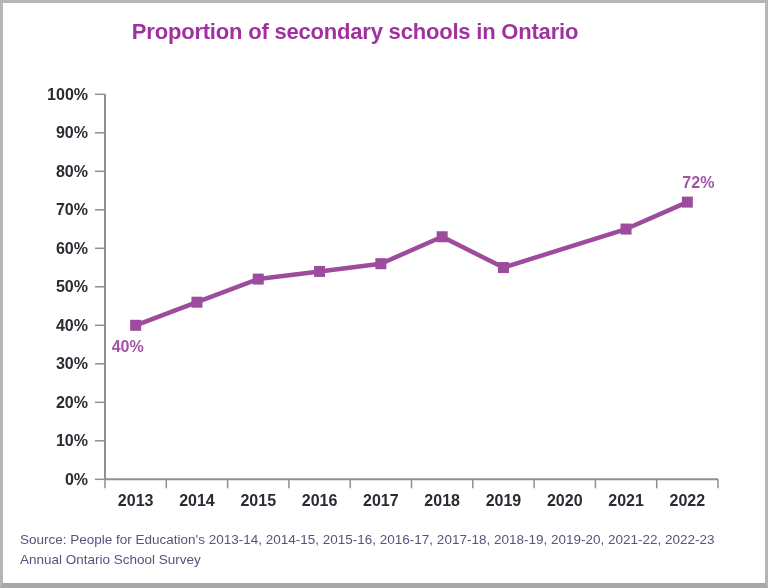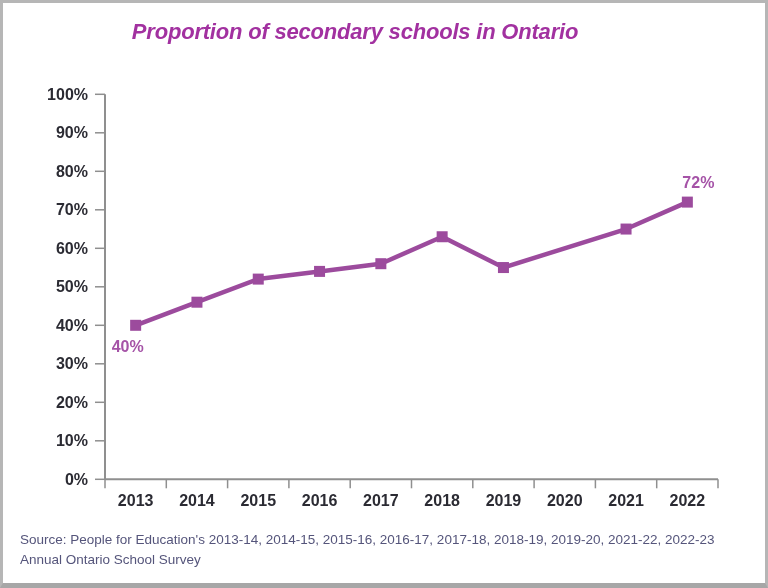--- a/index.html
+++ b/index.html
@@ -11,21 +11,20 @@
     border:3px solid #b6b6b6;
     border-bottom:5px solid #a7a7a7;
     font-family:"Liberation Sans",sans-serif;
     overflow:hidden;
   }
   .chart-title{
     position:absolute;top:15px;left:0;width:704px;
     text-align:center;
     font-size:22px;font-weight:bold;line-height:28px;
     letter-spacing:-0.2px;
-    font-style:italic;
   }
   .chart-svg{position:absolute;top:-3px;left:-3px;}
   .chart-svg text{font-family:"Liberation Sans",sans-serif;}
   .axis-label{font-size:16px;font-weight:bold;}
   .point-label{font-size:16px;font-weight:bold;}
   .source-note{
     position:absolute;left:17px;top:527px;width:712px;
     font-size:13.5px;line-height:19.5px;
     font-weight:normal;
   }

